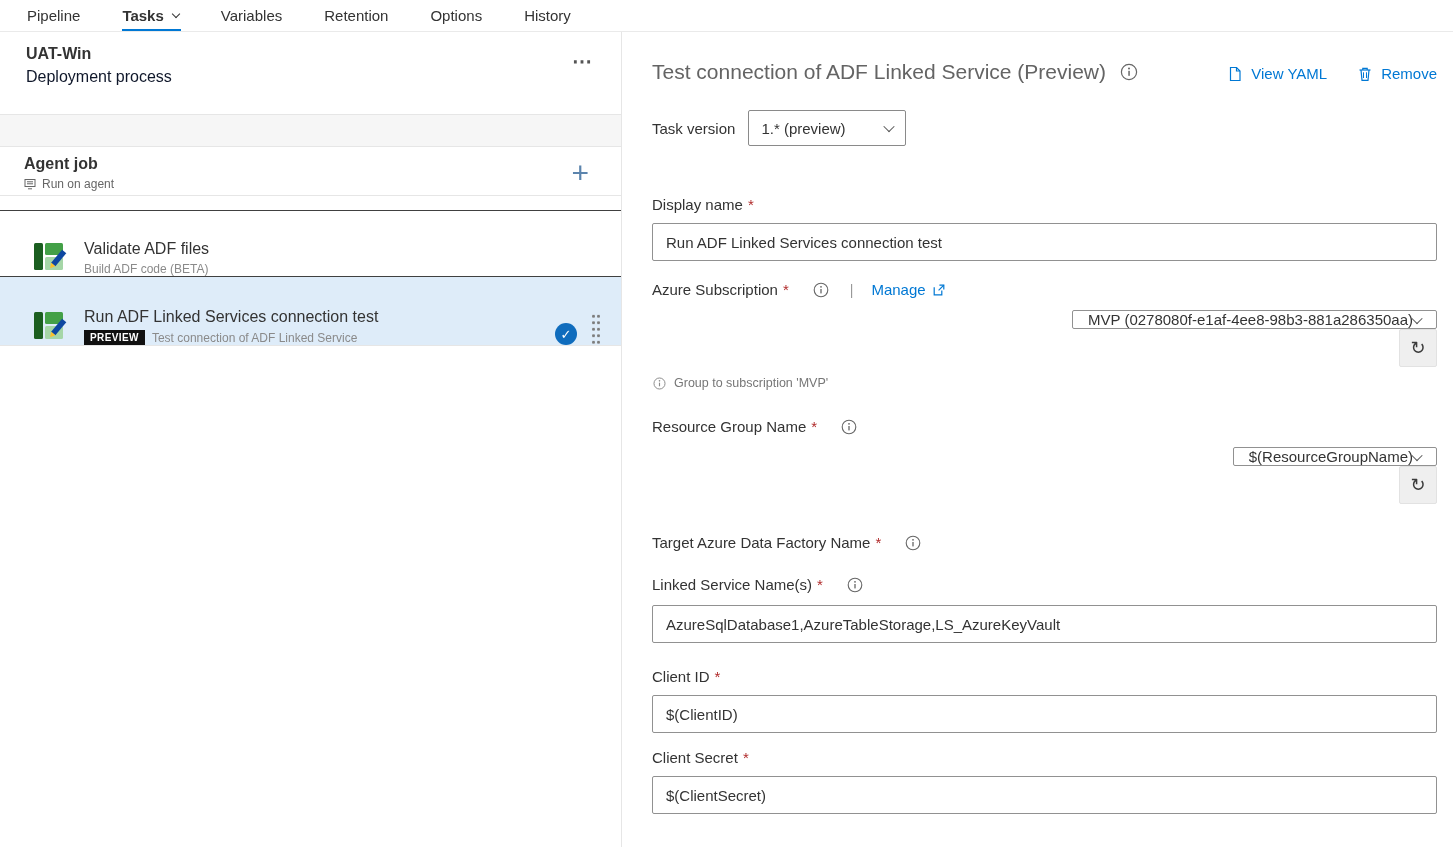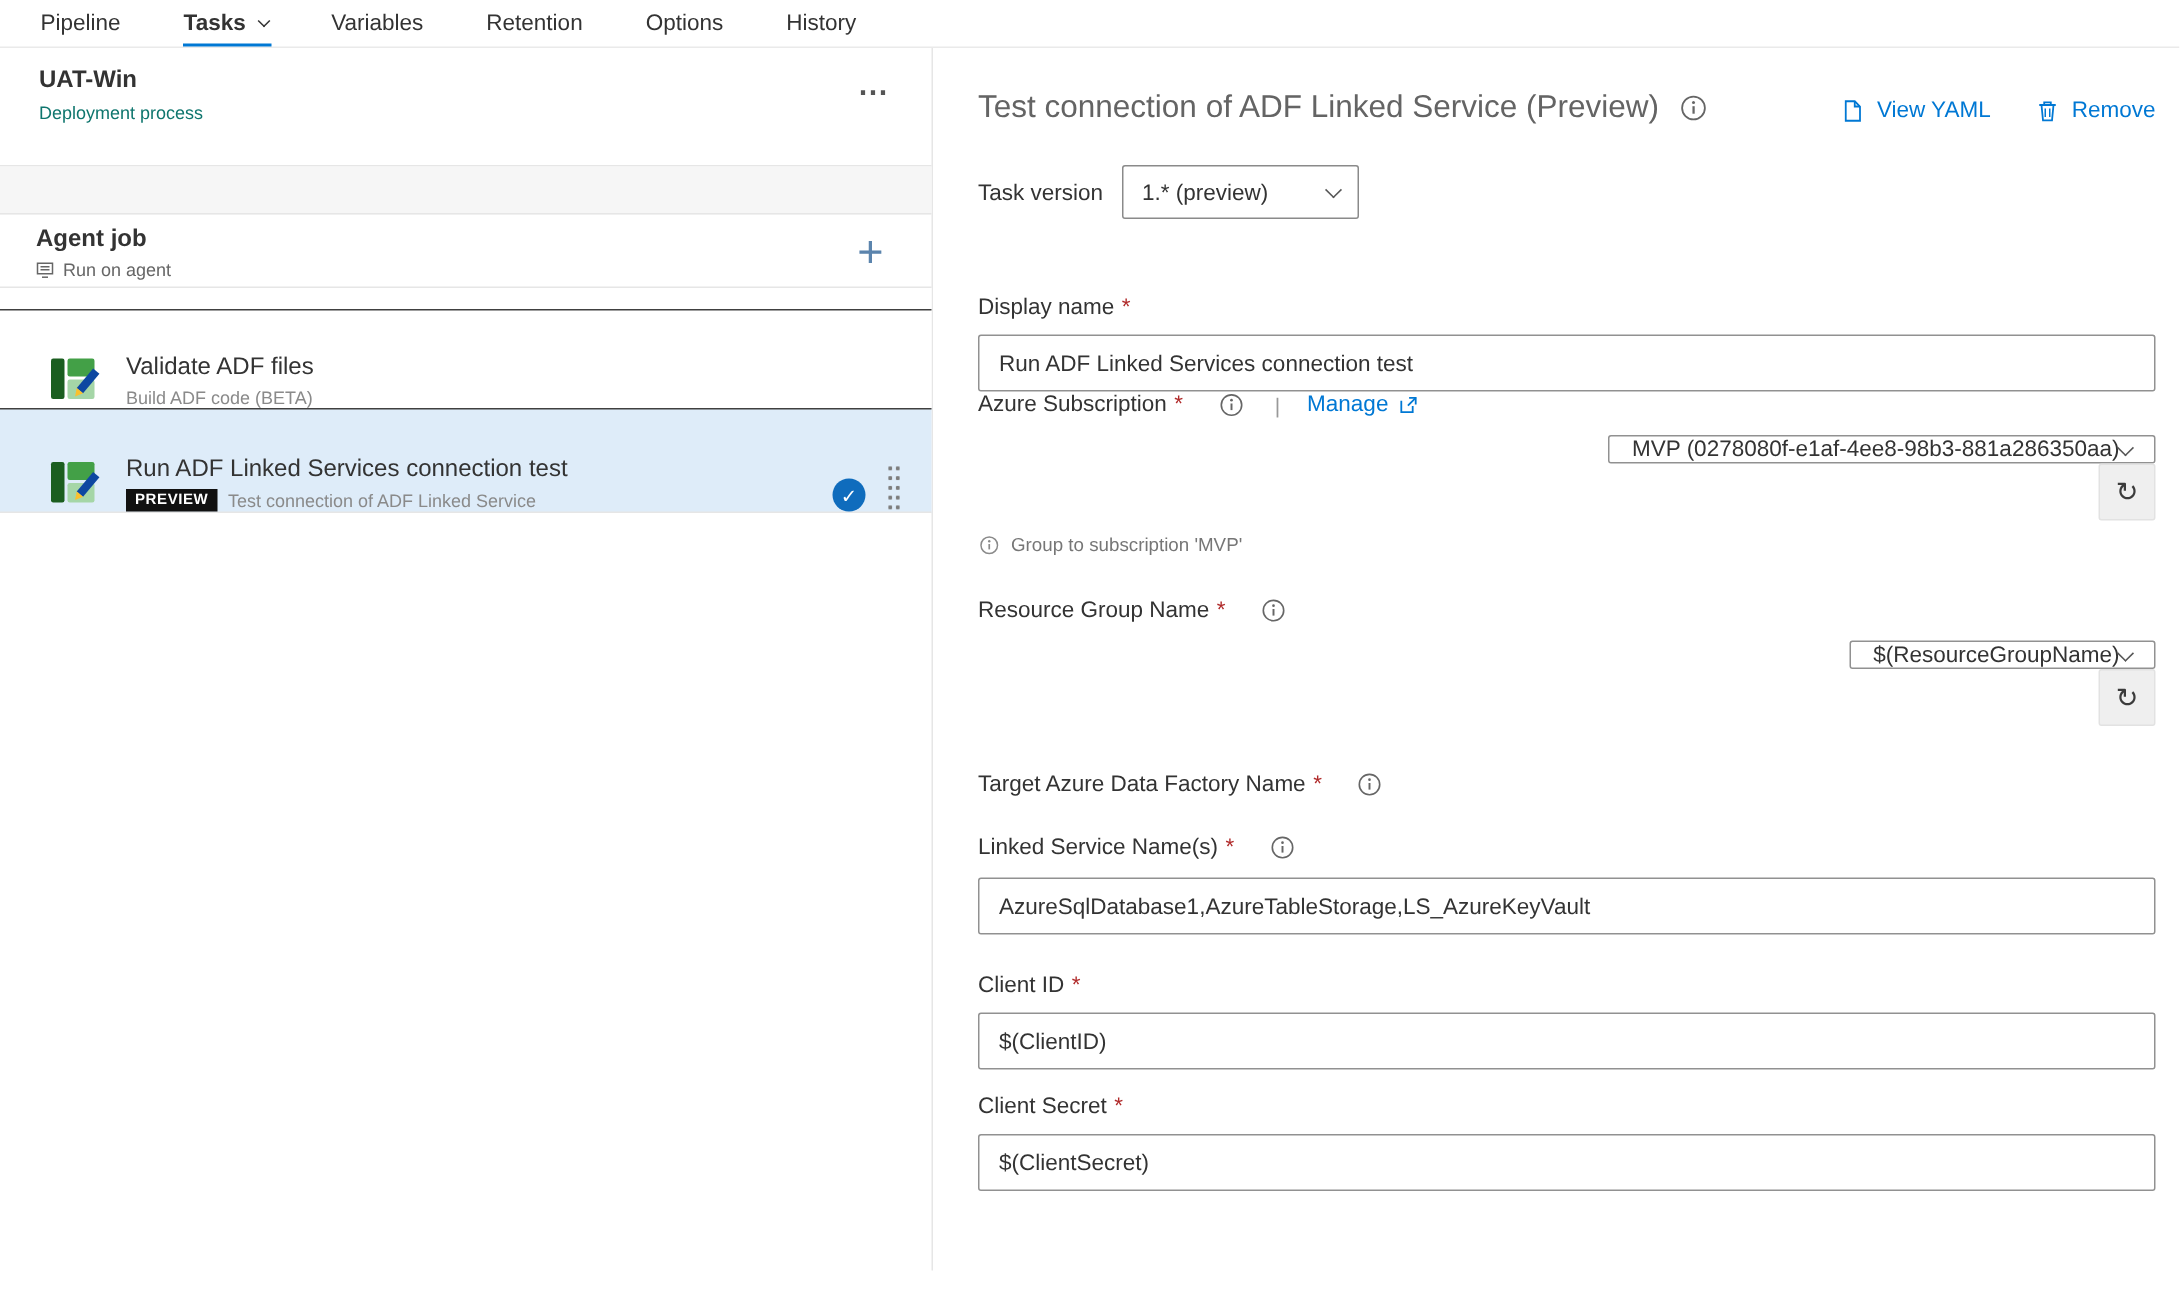--- a/index.html
+++ b/index.html
@@ -36,21 +36,21 @@
   .content { display:flex; height:815px; }
   .left-panel { width:622px; flex-shrink:0; border-right:1px solid #e6e6e6; background:#fff; }
   .main-panel { flex:1; padding:28px 16px 0 30px; overflow:hidden; }
 
   
   .panel-header {
     display:flex; justify-content:space-between; align-items:flex-start;
     padding:13px 26px 28px 26px; border-bottom:1px solid #e6e6e6;
   }
   .panel-title { font-size:16px; font-weight:700; color:#333; }
-  .panel-subtitle { font-size:12px; color:#0f766e; margin-top:5px; }
+  .panel-subtitle { font-size:16px; color:#0f172a; margin-top:5px; }
   .more-btn {
     border:none; background:none; padding:0 2px; margin-top:4px;
     font-size:20px; font-weight:700; color:#555; letter-spacing:1px; cursor:pointer;
   }
   .gray-gap { height:32px; background:#f6f6f6; border-bottom:1px solid #e6e6e6; }
 
   .agent-row {
     display:flex; justify-content:space-between; align-items:center;
     padding:8px 24px 4px 24px; border-bottom:1px solid #e6e6e6;
   }
@@ -135,21 +135,21 @@
     width:38px; height:38px; margin-left:20px; flex-shrink:0;
     background:#efefef; border:1px solid #e2e2e2; border-radius:2px;
     font-size:18px; color:#3b3b3b; cursor:pointer;
     display:flex; align-items:center; justify-content:center;
   }
   .helper-row {
     display:flex; align-items:center; gap:8px;
     margin:9px 0 28px 1px; font-size:12.5px; color:#767676;
   }
 
-  .mb20 { }
+  .mb20 { margin-bottom:20px; }
   .mb25 { margin-bottom:25px; }
   .mb30 { margin-bottom:30px; }
   .mb16 { margin-bottom:16px; }
 
   .icon16 { width:16px; height:16px; display:block; }
   .icon12 { width:12px; height:12px; display:block; }
   .icon18 { width:18px; height:18px; display:block; }
 </style>
 </head>
 <body>

